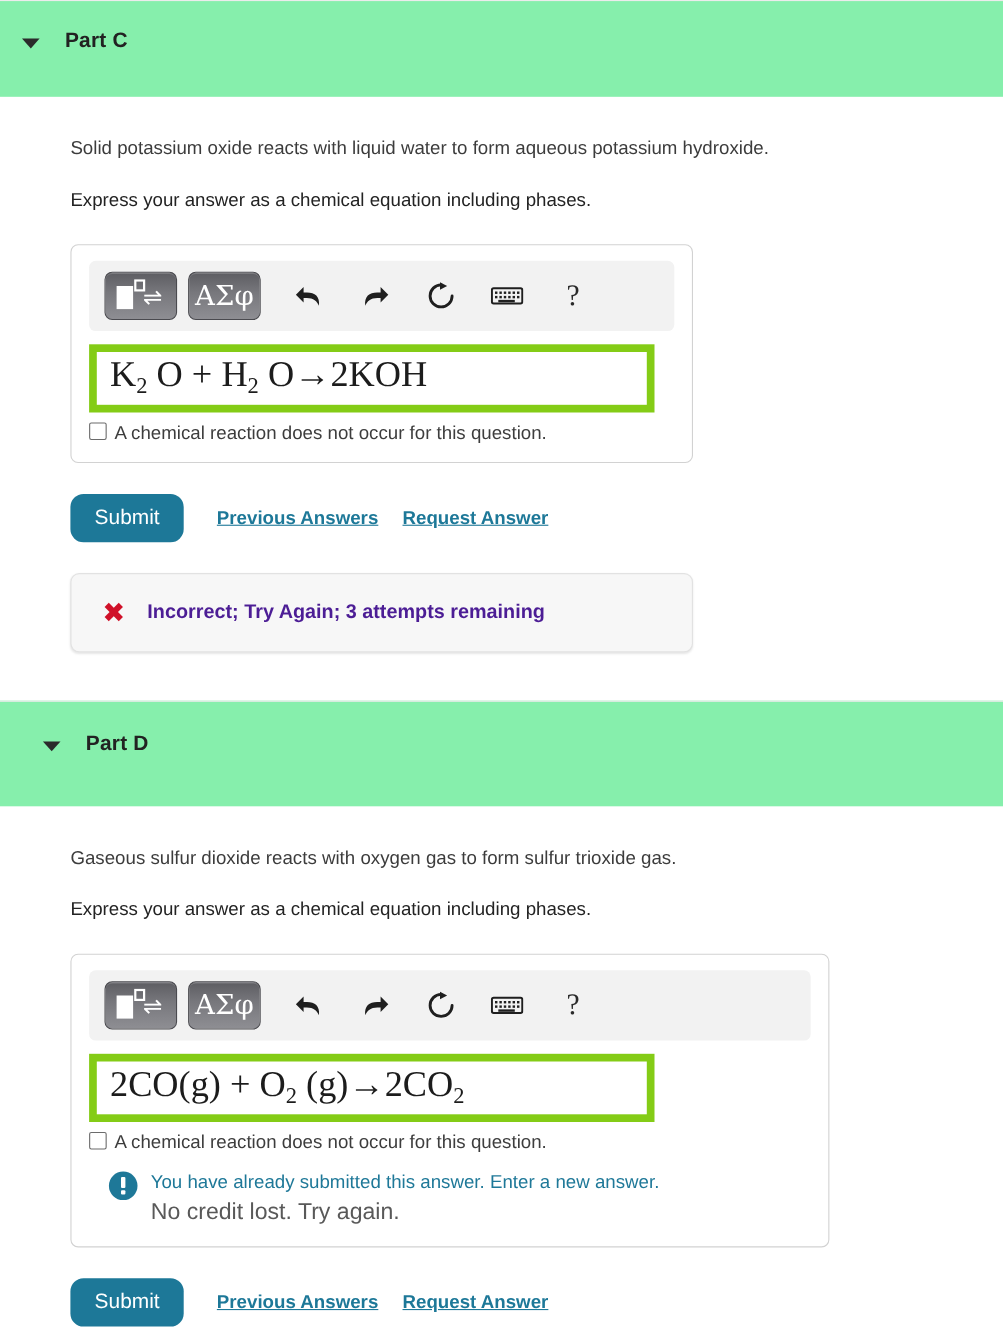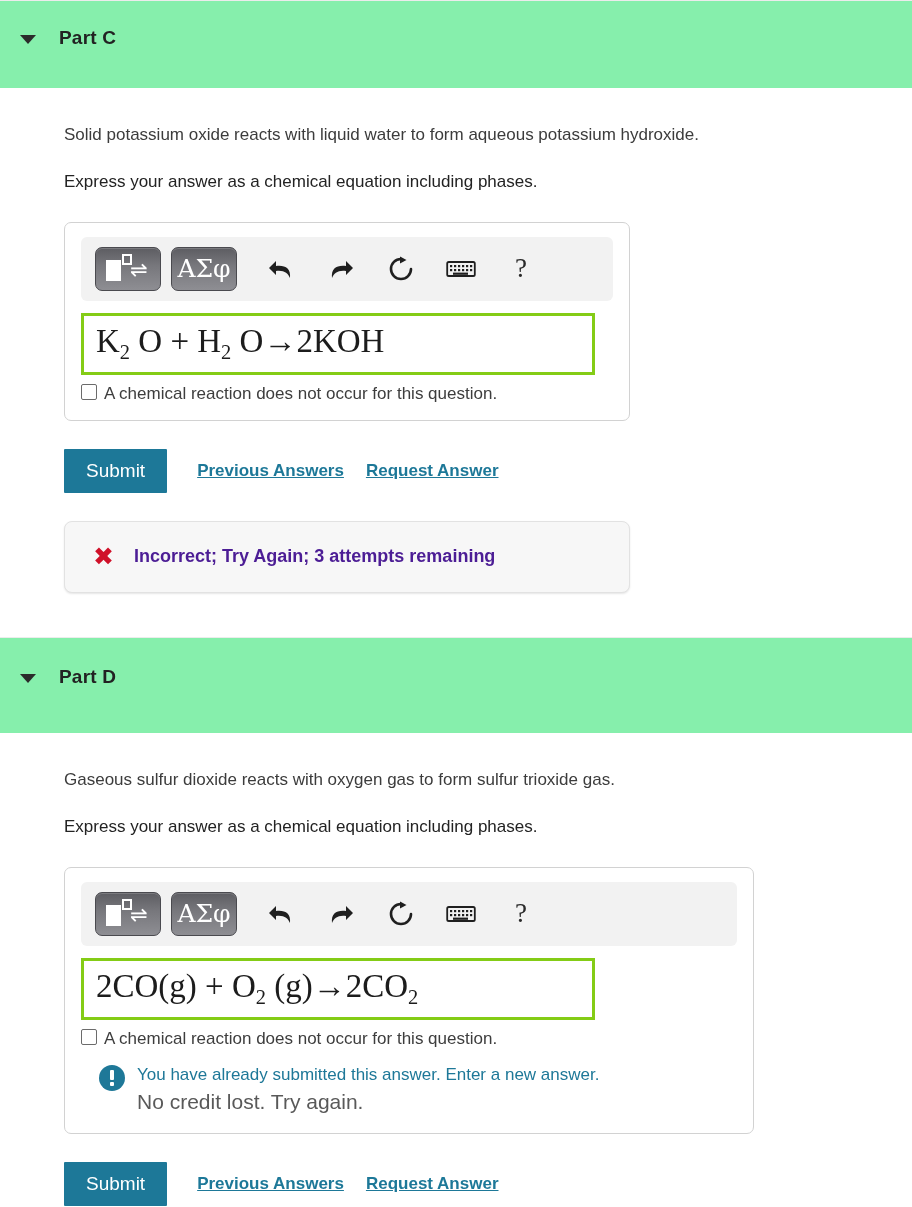--- a/index.html
+++ b/index.html
@@ -14,21 +14,21 @@
 
   
   .part-header {
     background: #86efac;
     height: 88px;
     display: flex;
     align-items: flex-start;
     padding-top: 26px;
     border-top: 1px solid #ececec;
   }
-  .part-header.second { height: 96px; padding-top: 28px; }
+  .part-header.second { height: 96px; padding-top: 28px; padding-left: 19px; }
   .caret {
     width: 0; height: 0;
     border-left: 8px solid transparent;
     border-right: 8px solid transparent;
     border-top: 9px solid #2b2b2b;
     margin-left: 20px;
     margin-top: 8px;
     cursor: pointer;
   }
   .part-title {
@@ -113,21 +113,21 @@
     color: #222222;
   }
   .tb-icon.gap { margin-left: 8px; }
   .tb-icon .qmark {
     font-size: 27px; font-family: "Liberation Serif", serif; color: #2a2a2a;
   }
 
   
   .ans-input {
     margin-top: 12px;
-    border: 3px solid #84cc16;
+    border: 7px solid #84cc16;
     background: #fff;
     height: 62px;
     display: flex;
     align-items: center;
     padding-left: 12px;
     cursor: text;
     overflow: hidden;
   }
   .ans-input.c { width: 514px; }
   .ans-input.d { width: 514px; }
@@ -190,21 +190,21 @@
   }
   .submit-btn {
     background: #1d7898;
     color: #ffffff;
     border: none;
     font-family: "Liberation Sans", sans-serif;
     font-size: 19px;
     padding: 0 22px;
     height: 44px;
     cursor: pointer;
-    border-radius: 1px;
+    border-radius: 12px;
   }
   .link {
     color: #1d7898;
     font-size: 17px;
     font-weight: bold;
     text-decoration: underline;
     cursor: pointer;
     margin-left: 30px;
     text-align: right;
   }

